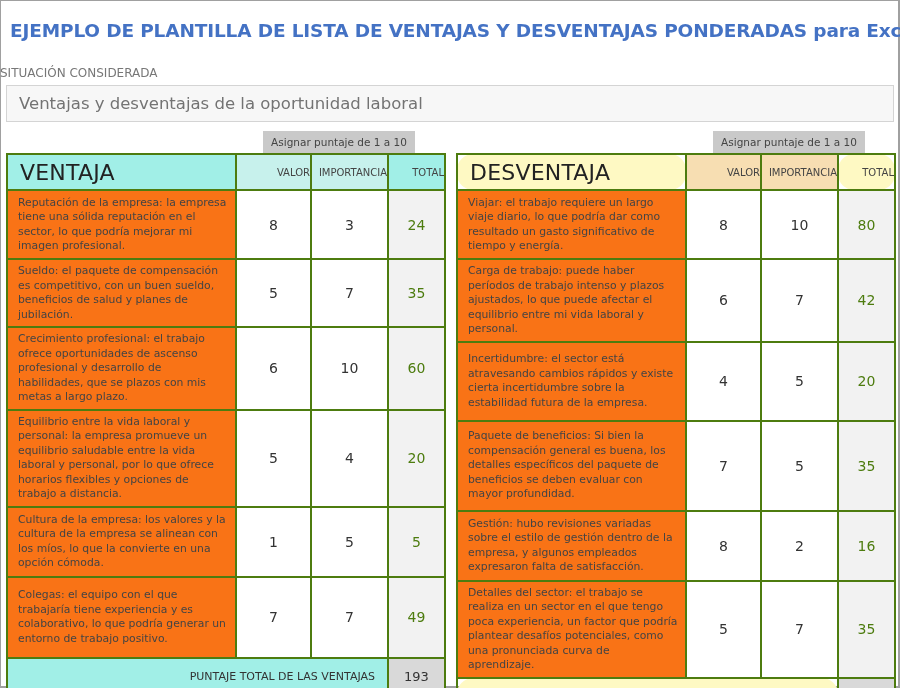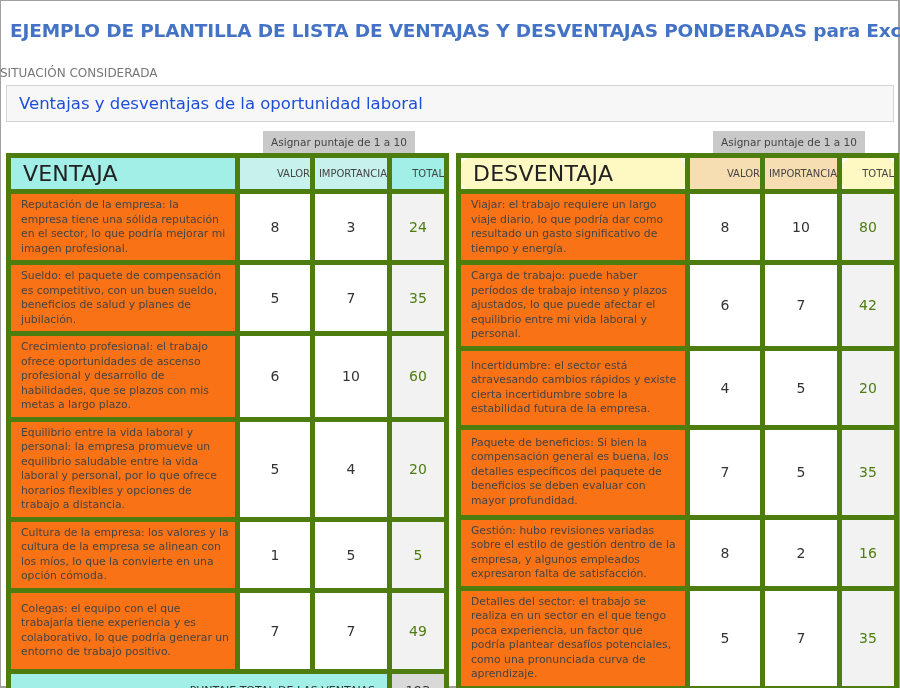--- a/index.html
+++ b/index.html
@@ -1,31 +1,31 @@
 <!DOCTYPE html>
 <html><head>
 <meta charset="utf-8">
 <style>
   * { box-sizing: border-box; margin: 0; padding: 0; }
   html, body { width: 900px; height: 688px; background: #ffffff; overflow: hidden; }
   body { font-family: "DejaVu Sans", sans-serif; color: #333; position: relative; }
   .frame { position: absolute; left: 0; top: 0; width: 900px; height: 688px; border: 1px solid #a0a0a0; border-right: 2px solid #a0a0a0; border-bottom: 2px solid #a0a0a0; }
   .title { position: absolute; left: 10px; top: 20px; font-size: 18.5px; font-weight: bold; color: #4472c4; white-space: nowrap; letter-spacing: -0.15px; }
   .sit-label { position: absolute; left: 0; top: 66px; font-size: 12px; color: #777; letter-spacing: 0px; }
-  .sit-box { position: absolute; left: 6px; top: 85px; width: 888px; height: 37px; background: #f7f7f7; border: 1px solid #d4d4d4; padding: 8px 12px; font-size: 16.5px; color: #1d4ed8; }
+  .sit-box { position: absolute; left: 6px; top: 85px; width: 888px; height: 37px; background: #f7f7f7; border: 1px solid #d4d4d4; padding: 8px 12px; font-size: 16.5px; color: #737373; }
 
   .panel { position: absolute; top: 131px; width: 438px; }
   .panel.left { left: 6px; }
   .panel.right { left: 456px; }
 
   .assign { position: absolute; top: 0; left: 229px; width: 152px; height: 22px; background: #c9c9c9; font-size: 10.5px; color: #444; text-align: center; line-height: 22px; margin-left: 28px; }
 
   table { position: absolute; top: 22px; left: 0; width: 438px; border-collapse: collapse; table-layout: fixed; border: 2px solid #b7b7b7; }
   col.c1 { width: 229px; } col.c2 { width: 75px; } col.c3 { width: 77px; } col.c4 { width: 57px; }
-  th, td { border: 5px solid #4d7c0f; }
+  th, td { border: 2px solid #4d7c0f; }
   th { height: 36px; font-weight: normal; font-size: 10px; color: #444; text-align: right; }
   th.main { text-align: left; padding-left: 12px; font-size: 22px; color: #222; font-weight: normal; letter-spacing: 0.2px; }
   td.desc { font-size: 10.8px; line-height: 14.5px; color: #444; padding: 4px 6px 4px 10px; vertical-align: middle; background: #f97316; }
   td.num { font-size: 14px; text-align: center; color: #333; background: #fff; }
   td.tot { font-size: 14px; text-align: center; color: #4d7c0f; background: #f2f2f2; }
   tr.foot td { height: 38px; }
   td.foot-label { text-align: right; padding-right: 12px; font-size: 11px; color: #333; }
   td.foot-val { text-align: center; font-size: 13px; background: #d9d9d9; color: #333; }
 
   .left th.main, .left th.tot-h, .left td.foot-label { background: #a1efe7; }

